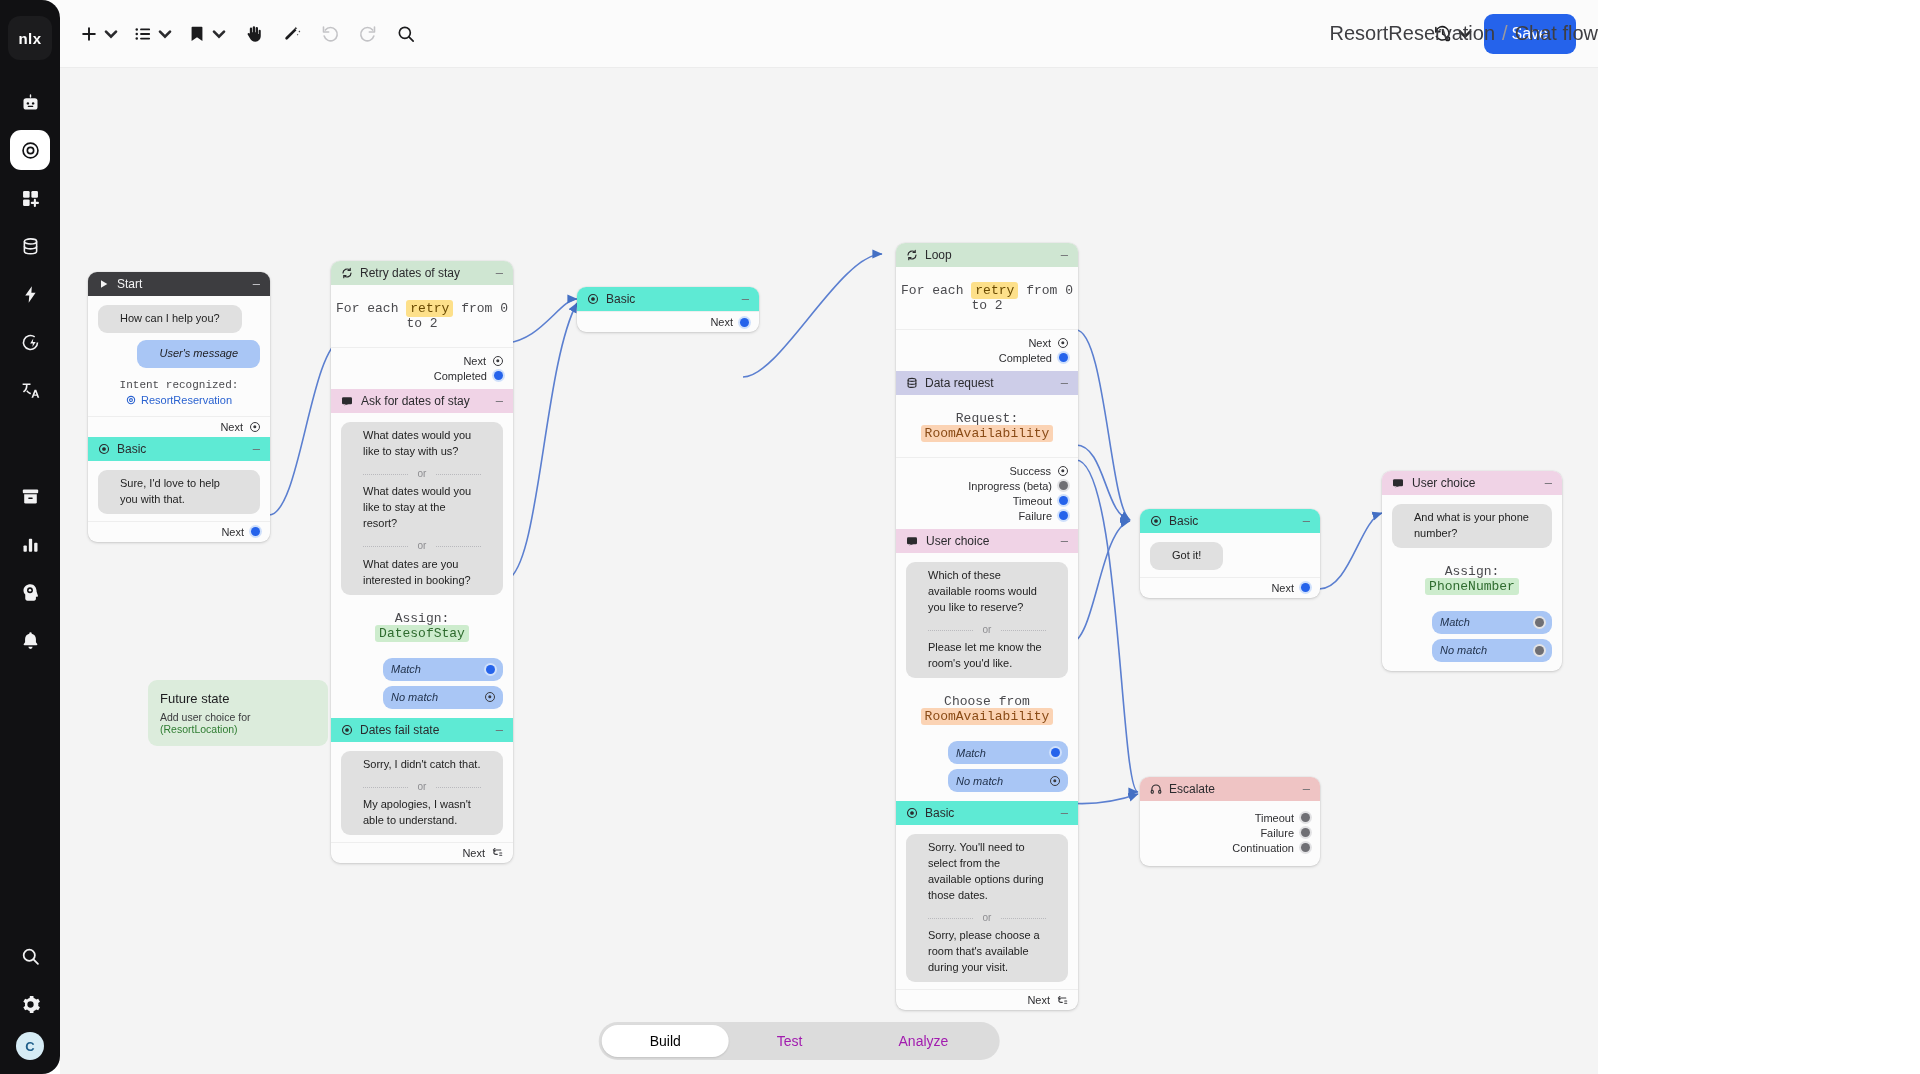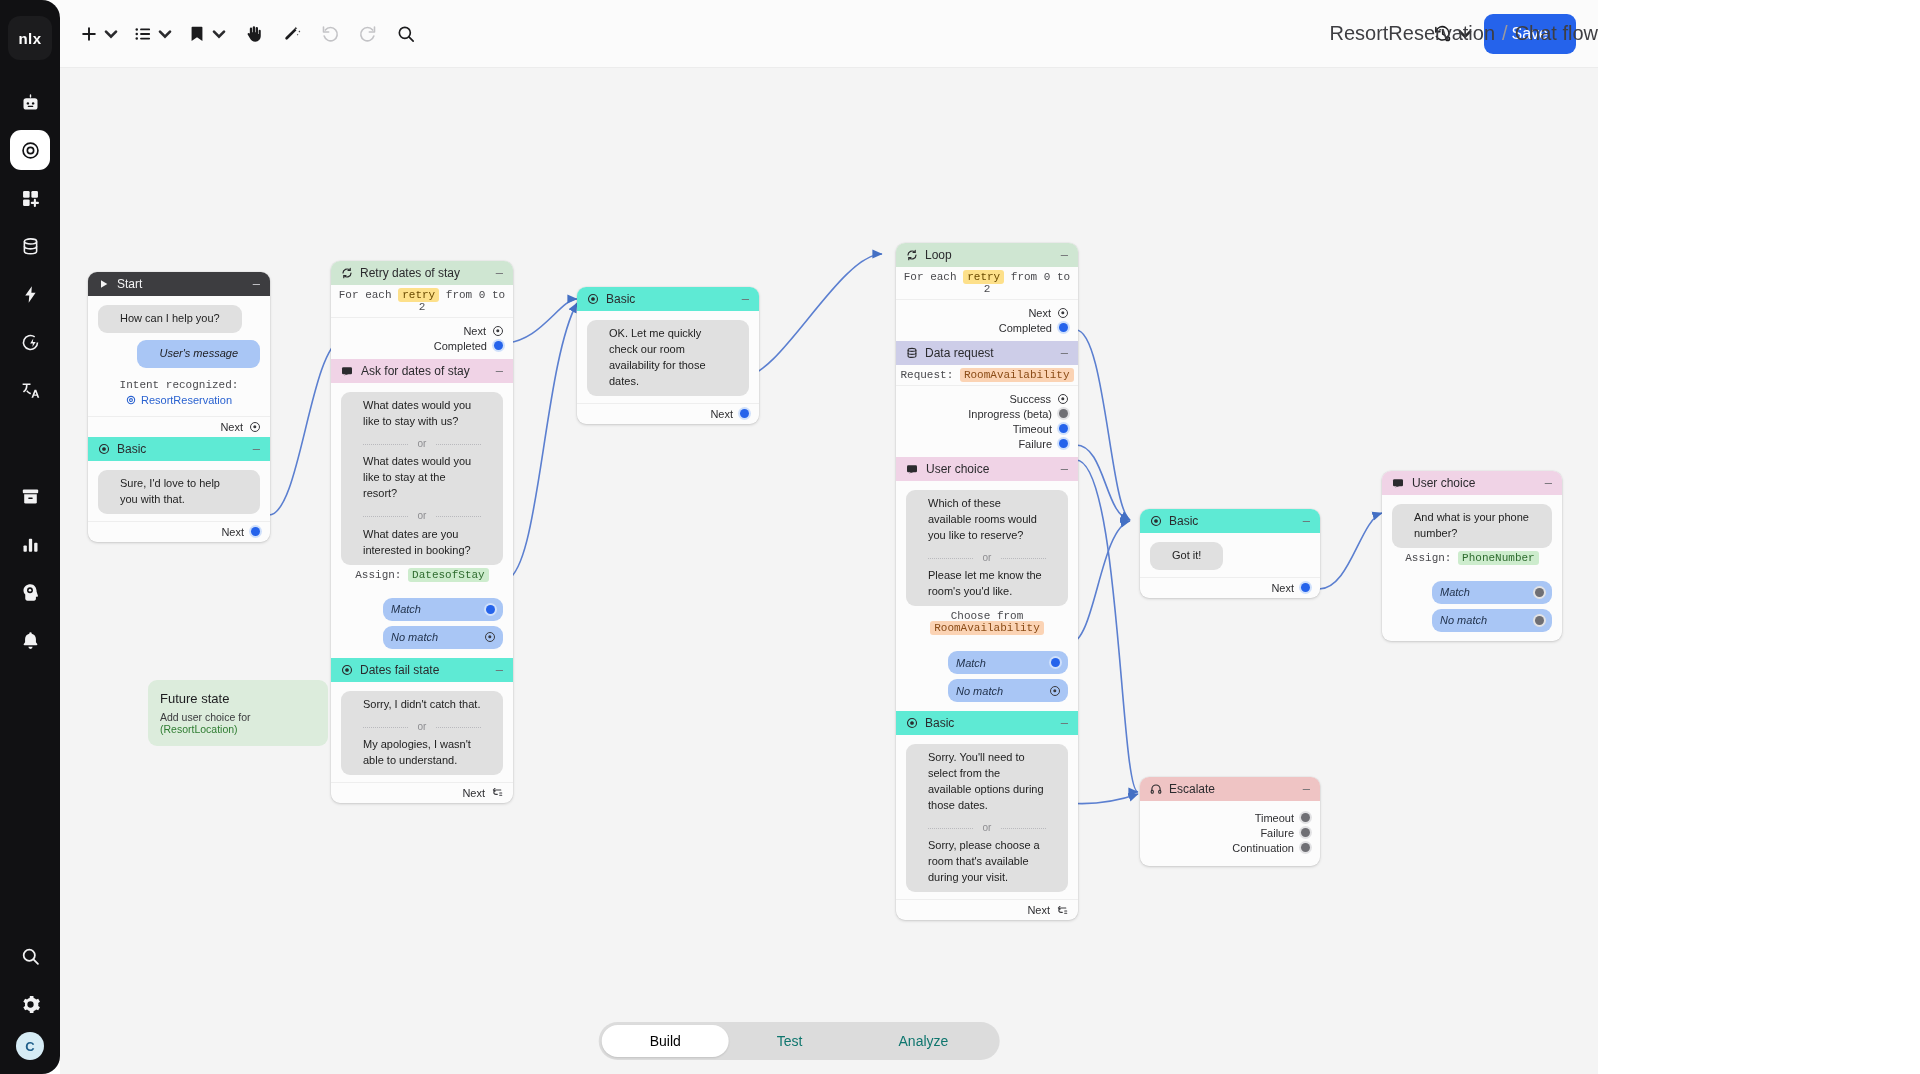--- a/index.html
+++ b/index.html
@@ -111,22 +111,22 @@
   .or-sep {
     text-align:center; color:#8d8d91; font-size:10px; margin:7px 0 3px;
     position:relative;
   }
   .or-sep::before, .or-sep::after {
     content:""; position:absolute; top:50%; width:38%;
     border-top:1px dotted #b9b9bd;
   }
   .or-sep::before { left:0; } .or-sep::after { right:0; }
   .mono {
-    font-family:"Liberation Mono", monospace; font-size:11px;
-    color:#4a4a4e; text-align:center; padding:4px 4px;
+    font-family:"Liberation Mono", monospace; font-size:13px;
+    color:#4a4a4e; text-align:center; padding:16px 4px;
   }
   .tag { border-radius:3px; padding:1px 4px; }
   .tag-amber { background:#fde08a; color:#6a4a00; }
   .tag-orange{ background:#fbd3b4; color:#8a4b16; }
   .tag-green { background:#cdeccd; color:#2e6b2e; }
   .intent-line { text-align:center; padding:10px 0 3px; }
   .intent-line .lbl {
     font-family:"Liberation Mono", monospace; color:#4a4a4e; font-size:11px;
   }
   .intent-val {
@@ -175,21 +175,21 @@
   .future .s .v { color:#2f7d32; }
 
   
   #tabs {
     position:absolute; left:50%; transform:translateX(-50%); bottom:14px;
     background:#dcdcdc; border-radius:22px; padding:3px;
     display:flex; z-index:35;
   }
   .tab {
     padding:8px 48px; border-radius:19px; font-size:14px;
-    color:#0f766e; cursor:pointer;
+    color:#a21caf; cursor:pointer;
   }
   .tab.active { background:#fff; color:#000000; box-shadow:0 1px 2px rgba(0,0,0,.12); }
 </style>
 </head>
 <body>
 
 <div id="app">
 
   <div id="rail">
     <div class="logo">nlx</div>
@@ -549,23 +549,20 @@
 
     <div class="group" style="left:517px; top:219px; width:182px;">
       <div class="node-hd hd-basic">
         <svg class="ic" viewBox="0 0 12 12" fill="none" stroke="currentColor" stroke-width="1.1">
             <circle cx="6" cy="6" r="4.5"></circle>
             <circle cx="6" cy="6" r="1.3" fill="currentColor"></circle>
           </svg>
         <span class="ttl">Basic</span>
         <span class="min">–</span>
       </div>
-      <div class="node-body">
-        <span class="bubble">OK. Let me quickly check our room availability for those dates.</span>
-      </div>
       <div class="port-row">
         <span>Next</span>
         <span class="dot filled"></span>
       </div>
     </div>
 
     <div class="group" style="left:836px; top:175px; width:182px;">
       <div class="node-hd hd-loop">
         <svg class="ic" viewBox="0 0 12 12" fill="none" stroke="currentColor" stroke-width="1.2" stroke-linecap="round">
             <path d="M2 6a4 4 0 0 1 6.8-2.8"></path>

